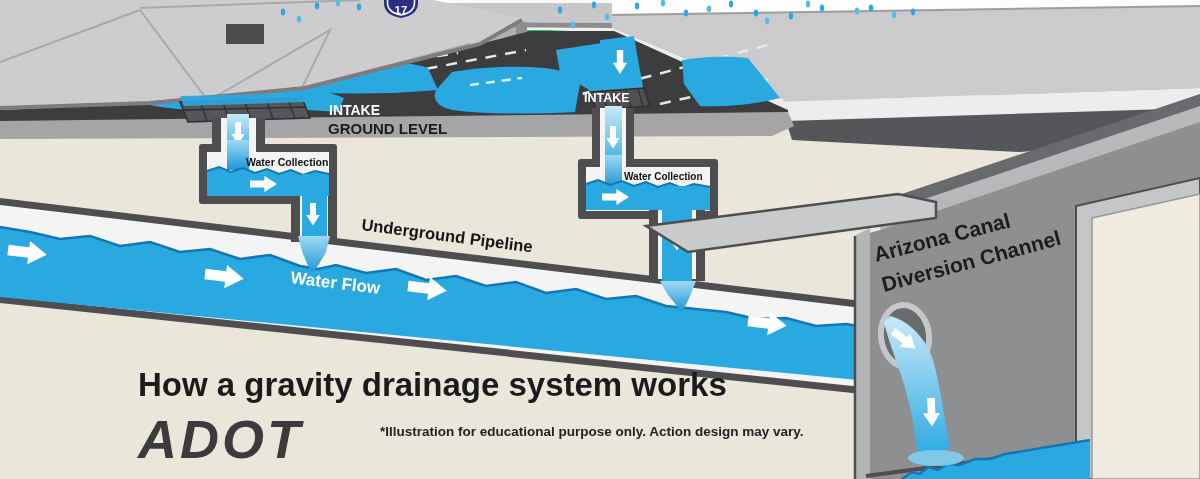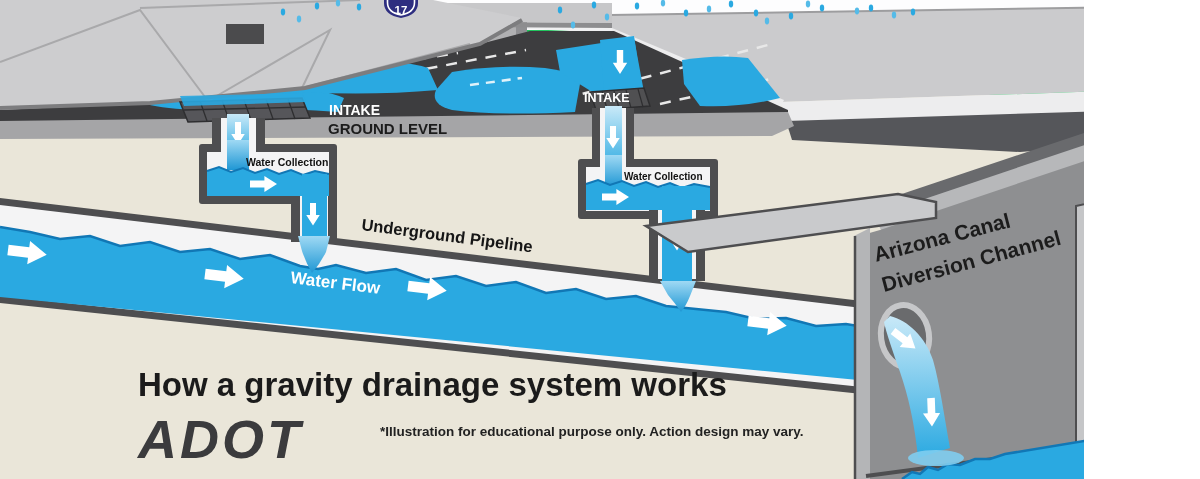--- a/index.html
+++ b/index.html
@@ -1,16 +1,16 @@
 <!DOCTYPE html>
 <html><head>
 <meta charset="utf-8">
 <style>
   html,body{margin:0;padding:0;background:#fff;}
-  .stage{position:relative;width:1084px;height:479px;overflow:hidden;background:#22c55e;
+  .stage{position:relative;width:1200px;height:479px;overflow:hidden;background:#22c55e;
          font-family:"Liberation Sans",sans-serif;}
   svg text{font-family:"Liberation Sans",sans-serif;}
 </style>
 </head>
 <body>
 
 <div class="stage">
 <svg width="1200" height="479" viewBox="0 0 1200 479">
   <defs>
     <linearGradient id="fallGrad" x1="0" y1="0" x2="0" y2="1">

